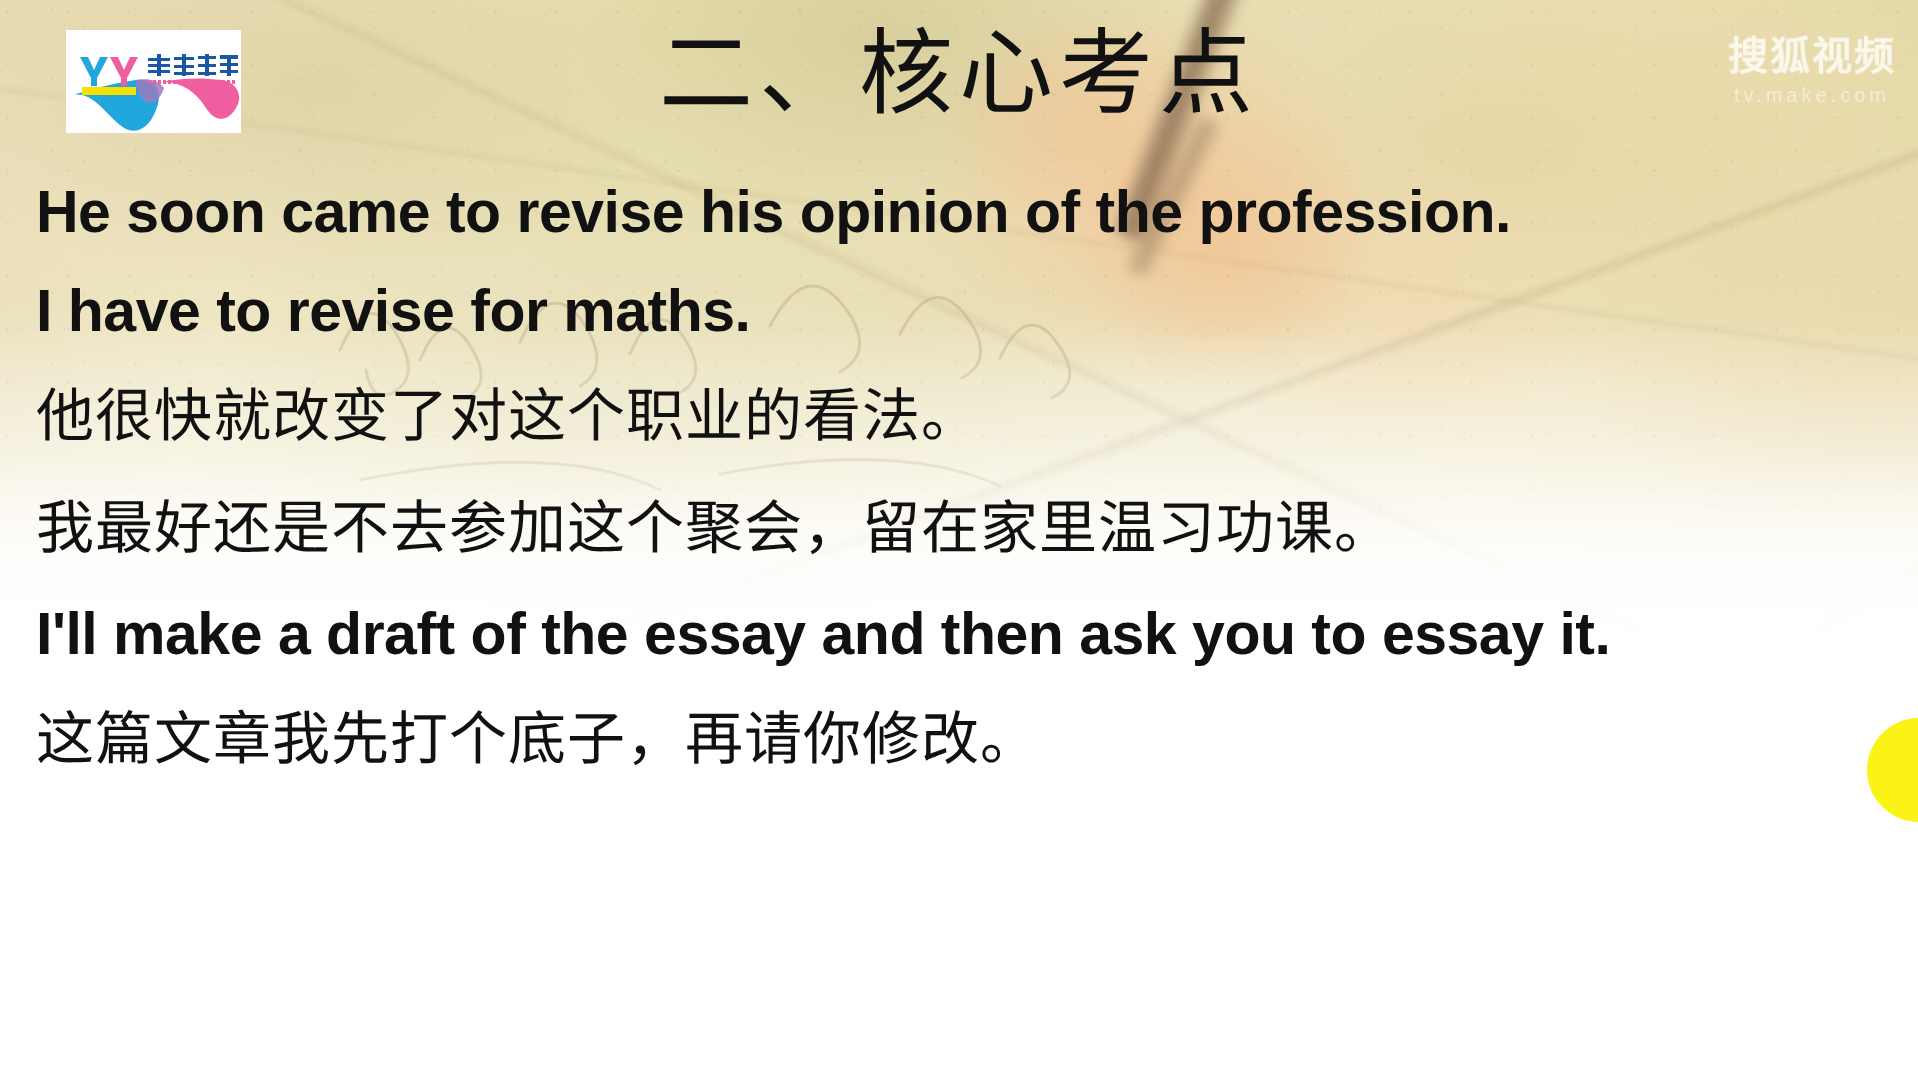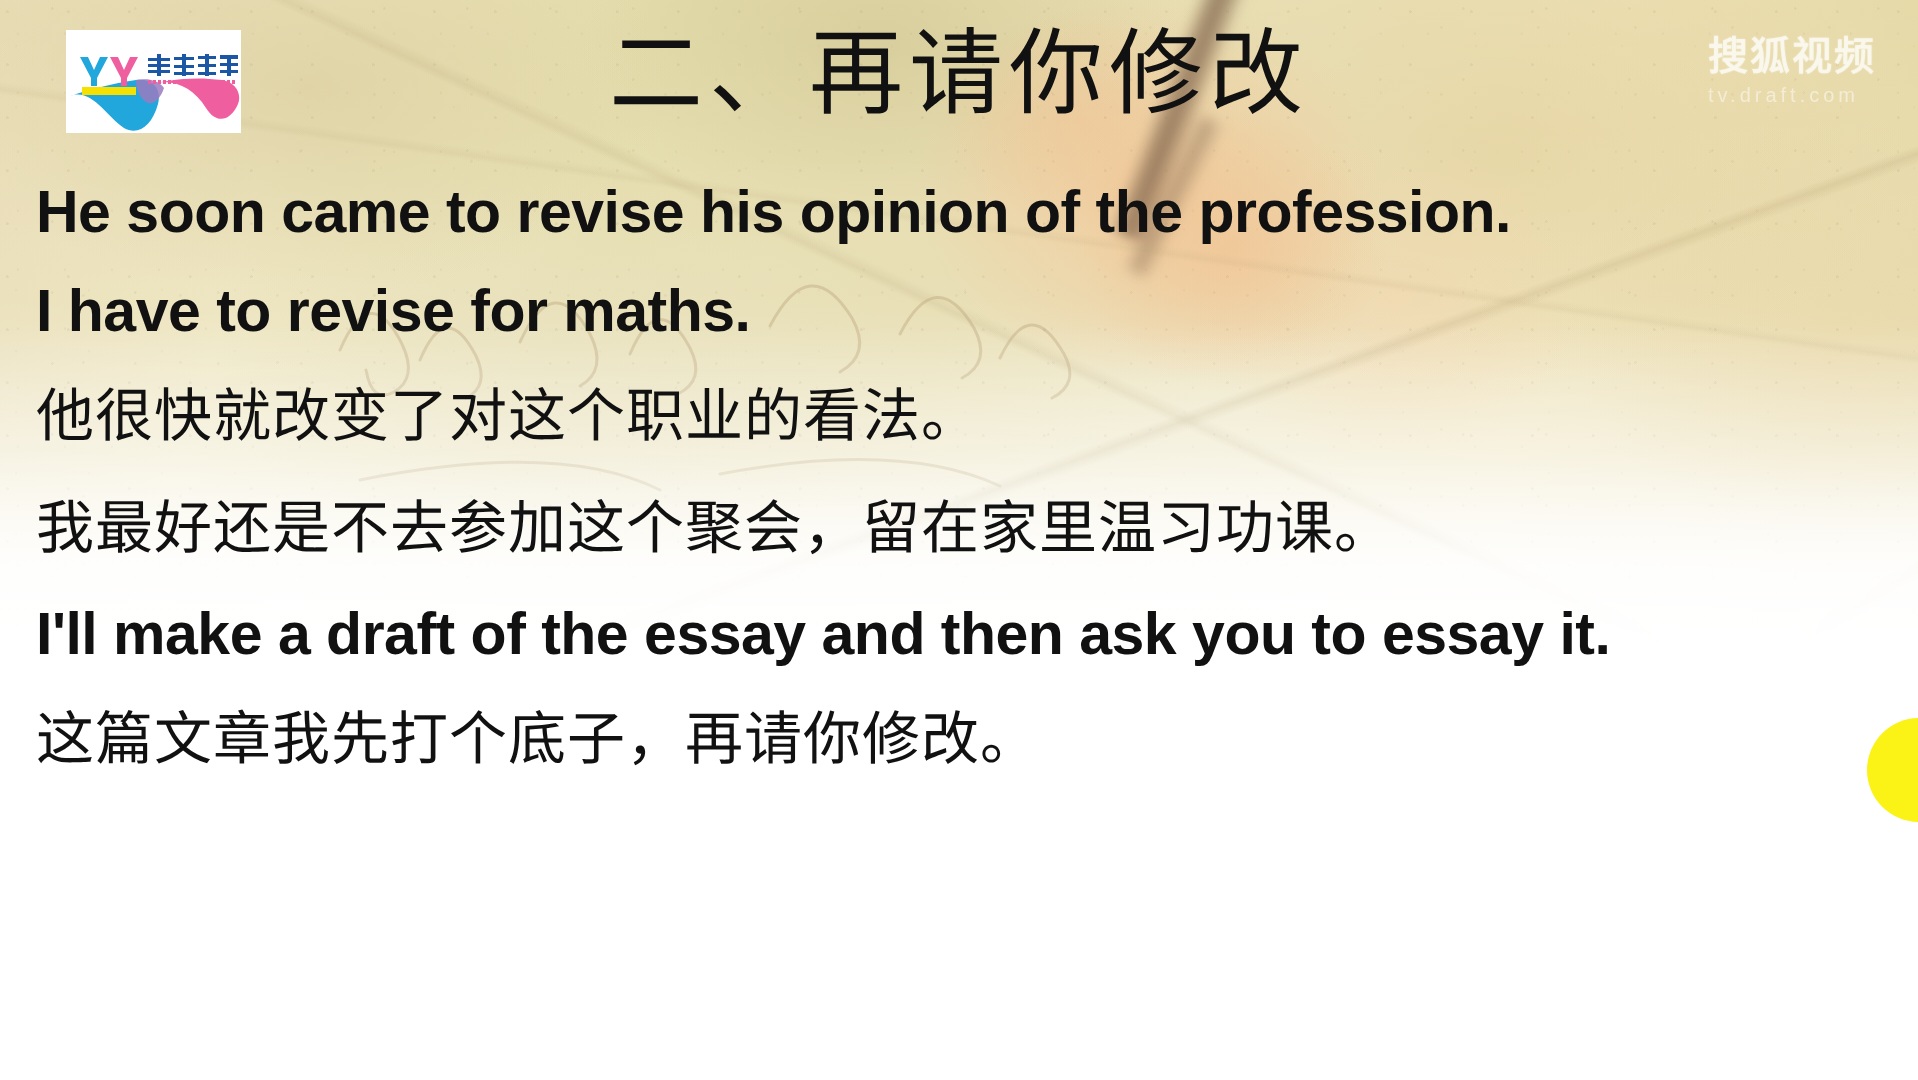--- a/index.html
+++ b/index.html
@@ -129,22 +129,22 @@
     left: 66px; top: 30px;
     width: 175px; height: 103px;
     background: #ffffff;
     overflow: hidden;
   }
   .logo-svg { display: block; width: 100%; height: 100%; }
 
   
   .watermark {
     position: absolute;
-    right: 42px; top: 36px;
-    text-align: left;
+    right: 22px; top: 36px;
+    text-align: center;
     pointer-events: none;
     user-select: none;
   }
   .wm-main {
     font-family: "Liberation Sans", sans-serif;
     font-size: 40px;
     font-weight: bold;
     letter-spacing: 2px;
     color: rgba(255,255,255,0.62);
     text-shadow: 0 0 2px rgba(255,255,255,0.45);
@@ -286,24 +286,24 @@
           <rect x="151" y="50" width="3" height="4"></rect>
         <rect x="156" y="50" width="3" height="4"></rect>
           <rect x="161" y="50" width="3" height="4"></rect>
         <rect x="166" y="50" width="3" height="4"></rect>
       </g>
     </svg>
   </div>
 
   <div class="watermark">
     <div class="wm-main">搜狐视频</div>
-    <div class="wm-sub">tv.draft.com</div>
+    <div class="wm-sub">tv.make.com</div>
   </div>
 
-  <div class="slide-title">二、再请你修改</div>
+  <div class="slide-title">二、核心考点</div>
 
   <div class="body-block" id="body-block">
       <div class="line en">He soon came to revise his opinion of the profession.</div>
       <div class="line en">I have to revise for maths.</div>
       <div class="line zh">他很快就改变了对这个职业的看法。</div>
       <div class="line zh">我最好还是不去参加这个聚会，留在家里温习功课。</div>
       <div class="line en">I'll make a draft of the essay and then ask you to essay it.</div>
       <div class="line zh">这篇文章我先打个底子，再请你修改。</div>
     </div>
 

